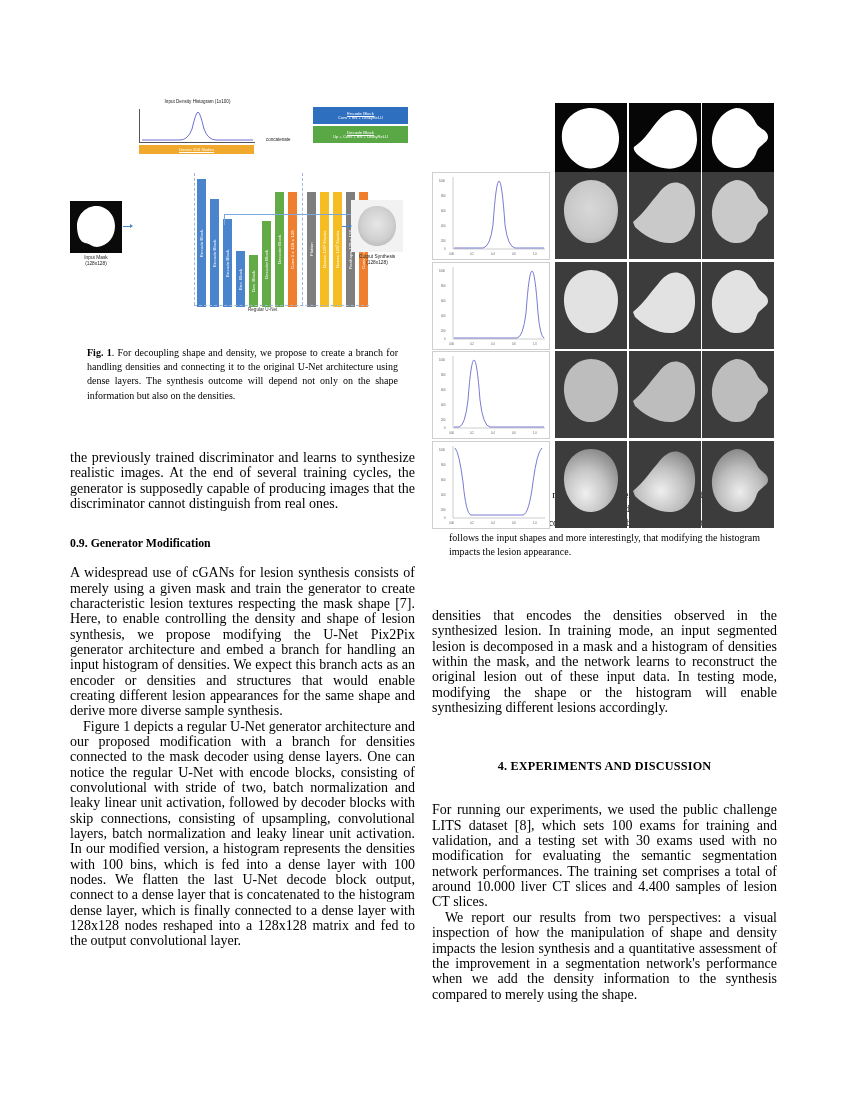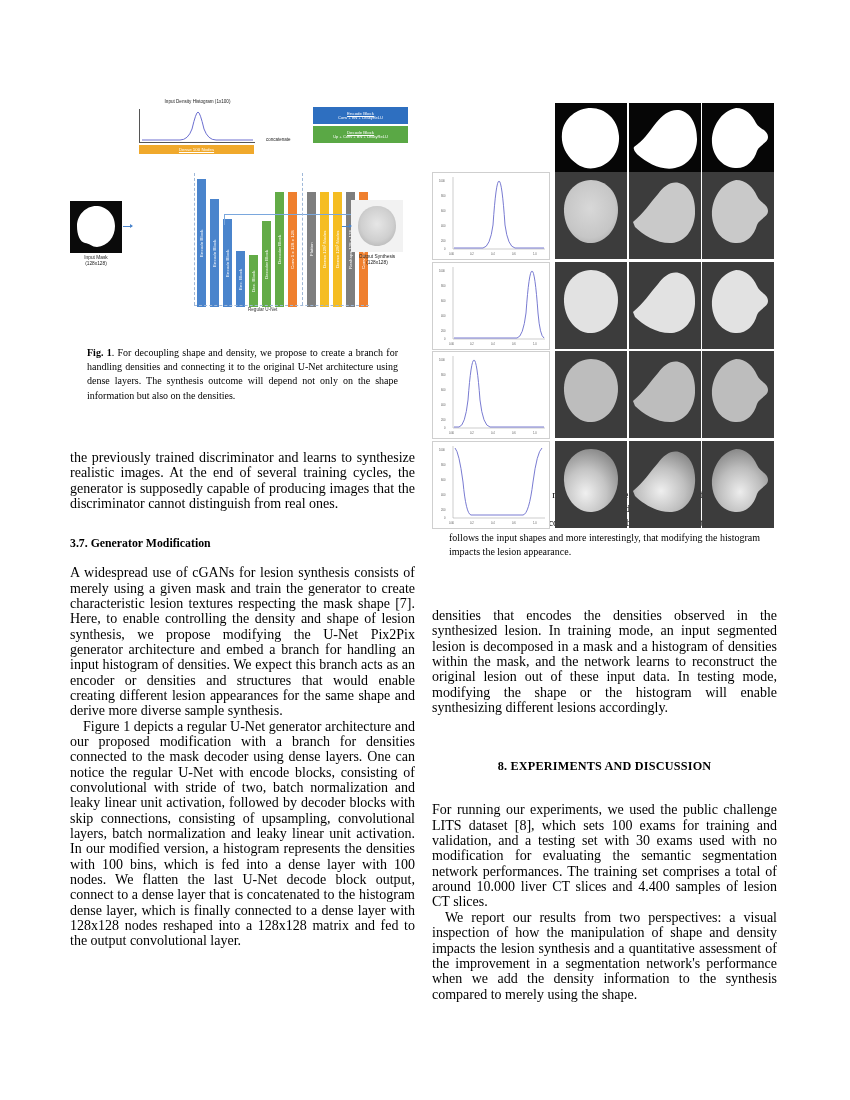--- a/index.html
+++ b/index.html
@@ -216,21 +216,21 @@
       <div class="arrow" style="left:272px;top:131px;width:9px;"></div>
     </div>
 
     <div style="height:14px;"></div>
     <p class="caption"><b>Fig. 1</b><span>. For decoupling shape and density, we propose to create a branch for handling densities and connecting it to the original U-Net architecture using dense layers. The synthesis outcome will depend not only on the shape information but also on the densities.</span></p>
 
     <div class="gap" style="height:30px;"></div>
 
     <p class="body">the previously trained discriminator and learns to synthesize realistic images. At the end of several training cycles, the generator is supposedly capable of producing images that the discriminator cannot distinguish from real ones.</p>
     <div class="gap" style="height:25px;"></div>
-    <h2 class="section">3.7.  Generator Modification</h2>
+    <h2 class="section">0.9.  Generator Modification</h2>
     <div class="gap" style="height:14px;"></div>
     <p class="body">A widespread use of cGANs for lesion synthesis consists of merely using a given mask and train the generator to create characteristic lesion textures respecting the mask shape [7]. Here, to enable controlling the density and shape of lesion synthesis, we propose modifying the U-Net Pix2Pix generator architecture and embed a branch for handling an input histogram of densities. We expect this branch acts as an encoder or densities and structures that would enable creating different lesion appearances for the same shape and derive more diverse sample synthesis.</p>
     <p class="body indent">Figure 1 depicts a regular U-Net generator architecture and our proposed modification with a branch for densities connected to the mask decoder using dense layers. One can notice the regular U-Net with encode blocks, consisting of convolutional with stride of two, batch normalization and leaky linear unit activation, followed by decoder blocks with skip connections, consisting of upsampling, convolutional layers, batch normalization and leaky linear unit activation. In our modified version, a histogram represents the densities with 100 bins, which is fed into a dense layer with 100 nodes. We flatten the last U-Net decode block output, connect to a dense layer that is concatenated to the histogram dense layer, which is finally connected to a dense layer with 128x128 nodes reshaped into a 128x128 matrix and fed to the output convolutional layer.</p>
   </div>
 
   <div class="col col-right">
 
     <div class="fig2">
 
       <div class="f2-shapes">
@@ -440,19 +440,19 @@
       </div>
     </div>
 
     <div style="height:16px;"></div>
     <p class="caption"><b>Fig. 2</b><span>. Lesion synthesis results. The image presents three different shapes, represented by the top row, and four different patterns for densities, represented by the first column. It is possible to observe that the synthesis follows the input shapes and more interestingly, that modifying the histogram impacts the lesion appearance.</span></p>
 
     <div class="gap" style="height:32px;"></div>
 
     <p class="body">densities that encodes the densities observed in the synthesized lesion. In training mode, an input segmented lesion is decomposed in a mask and a histogram of densities within the mask, and the network learns to reconstruct the original lesion out of these input data. In testing mode, modifying the shape or the histogram will enable synthesizing different lesions accordingly.</p>
     <div class="gap" style="height:44px;"></div>
-    <h2 class="bigsection">8.  EXPERIMENTS AND DISCUSSION</h2>
+    <h2 class="bigsection">4.  EXPERIMENTS AND DISCUSSION</h2>
     <div class="gap" style="height:28px;"></div>
     <p class="body">For running our experiments, we used the public challenge LITS dataset [8], which sets 100 exams for training and validation, and a testing set with 30 exams used with no modification for evaluating the semantic segmentation network performances. The training set comprises a total of around 10.000 liver CT slices and 4.400 samples of lesion CT slices.</p>
     <p class="body indent">We report our results from two perspectives: a visual inspection of how the manipulation of shape and density impacts the lesion synthesis and a quantitative assessment of the improvement in a segmentation network's performance when we add the density information to the synthesis compared to merely using the shape.</p>
   </div>
 
 </div>
 
 </body></html>

